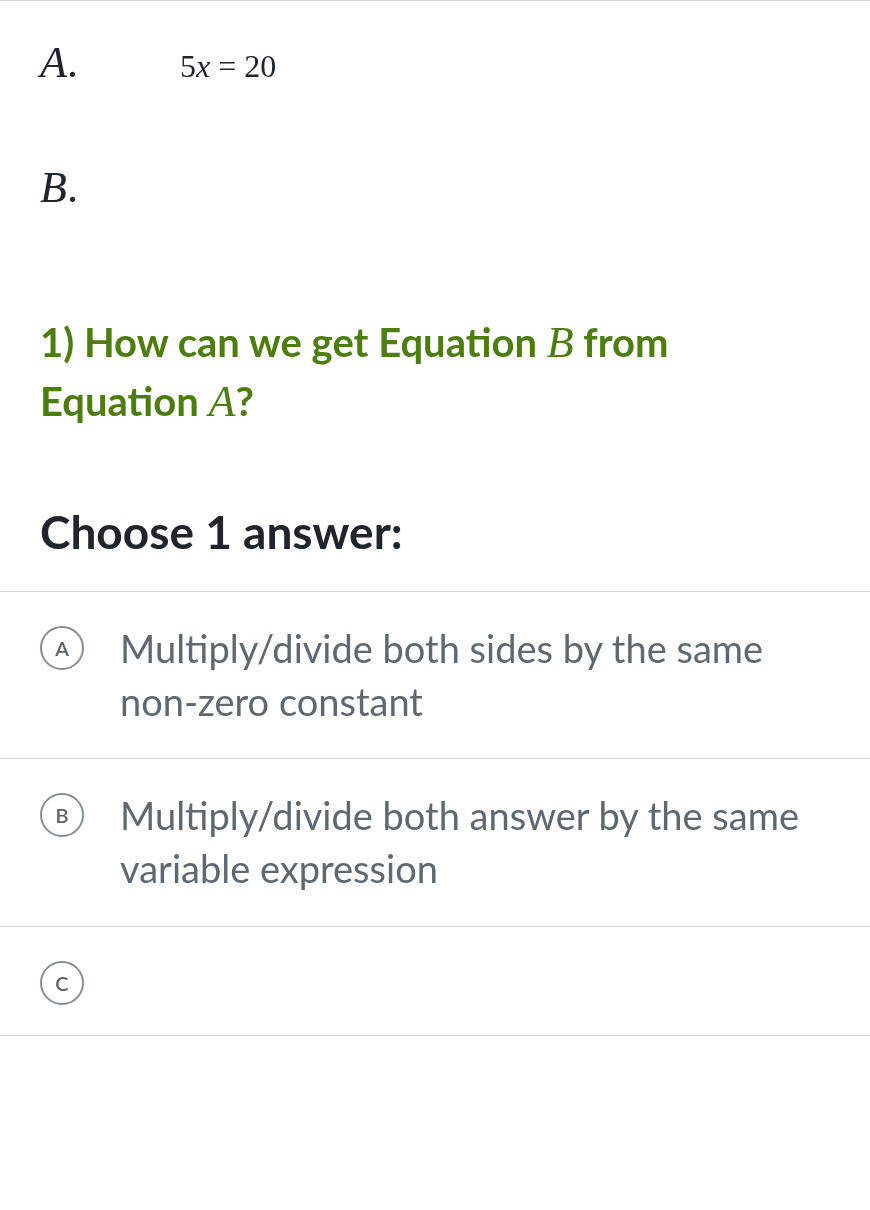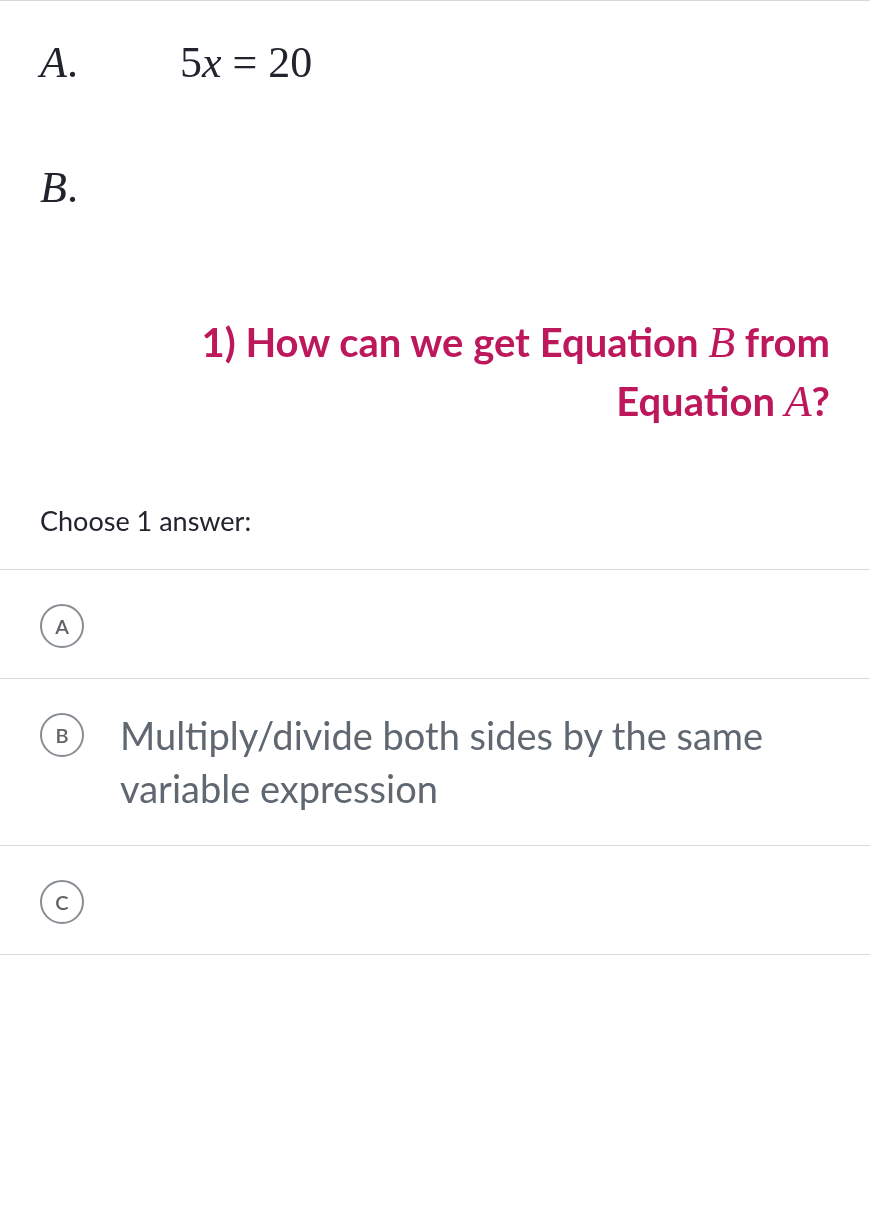--- a/index.html
+++ b/index.html
@@ -35,45 +35,44 @@
       font-style: italic;
       font-size: 44px;
       color: #21242c;
       width: 140px;
     }
     .eq-label .dot {
       font-style: normal;
     }
     .eq-body {
       font-family: "Times New Roman", serif;
-      font-size: 44px;
+      font-size: 32px;
       color: #21242c;
     }
     .eq-body .var {
       font-style: italic;
     }
     .question {
       padding: 56px 40px 0 40px;
     }
     .q-text {
       font-size: 40px;
       font-weight: 700;
-      color: #be185d;
+      color: #4d7c0f;
       line-height: 1.35;
-      text-align: right;
     }
     .q-text .mathit {
       font-family: "Times New Roman", serif;
       font-style: italic;
       font-weight: 400;
       font-size: 44px;
     }
     .instruction {
-      font-size: 27px;
-      font-weight: 400;
+      font-size: 46px;
+      font-weight: 700;
       color: #21242c;
       padding: 72px 40px 32px 40px;
     }
     .choices {
       border-top: 1px solid #d6d8da;
     }
     .choice {
       display: flex;
       align-items: flex-start;
       padding: 30px 40px 30px 40px;
@@ -119,23 +118,24 @@
 
   <div class="question">
     <p class="q-text"><span>1) How can we get Equation </span><span class="mathit">B</span><span> from Equation </span><span class="mathit">A</span><span>?</span></p>
   </div>
 
   <div class="instruction">Choose 1 answer:</div>
 
   <div class="choices">
     <div class="choice">
       <div class="choice-bubble">A</div>
+      <div class="choice-text">Multiply/divide both sides by the same non-zero constant</div>
     </div>
     <div class="choice">
       <div class="choice-bubble">B</div>
-      <div class="choice-text">Multiply/divide both sides by the same variable expression</div>
+      <div class="choice-text">Multiply/divide both answer by the same variable expression</div>
     </div>
     <div class="choice">
       <div class="choice-bubble">C</div>
     </div>
   </div>
 
 </div>
 
 </body></html>

